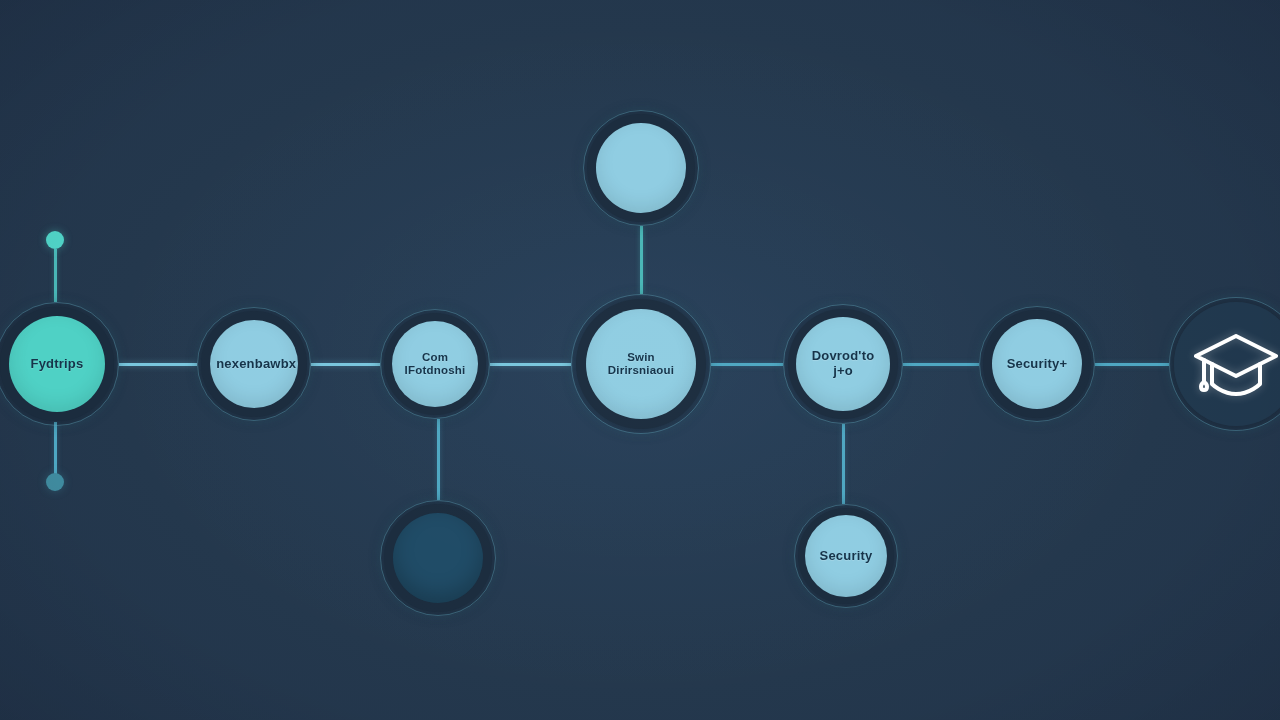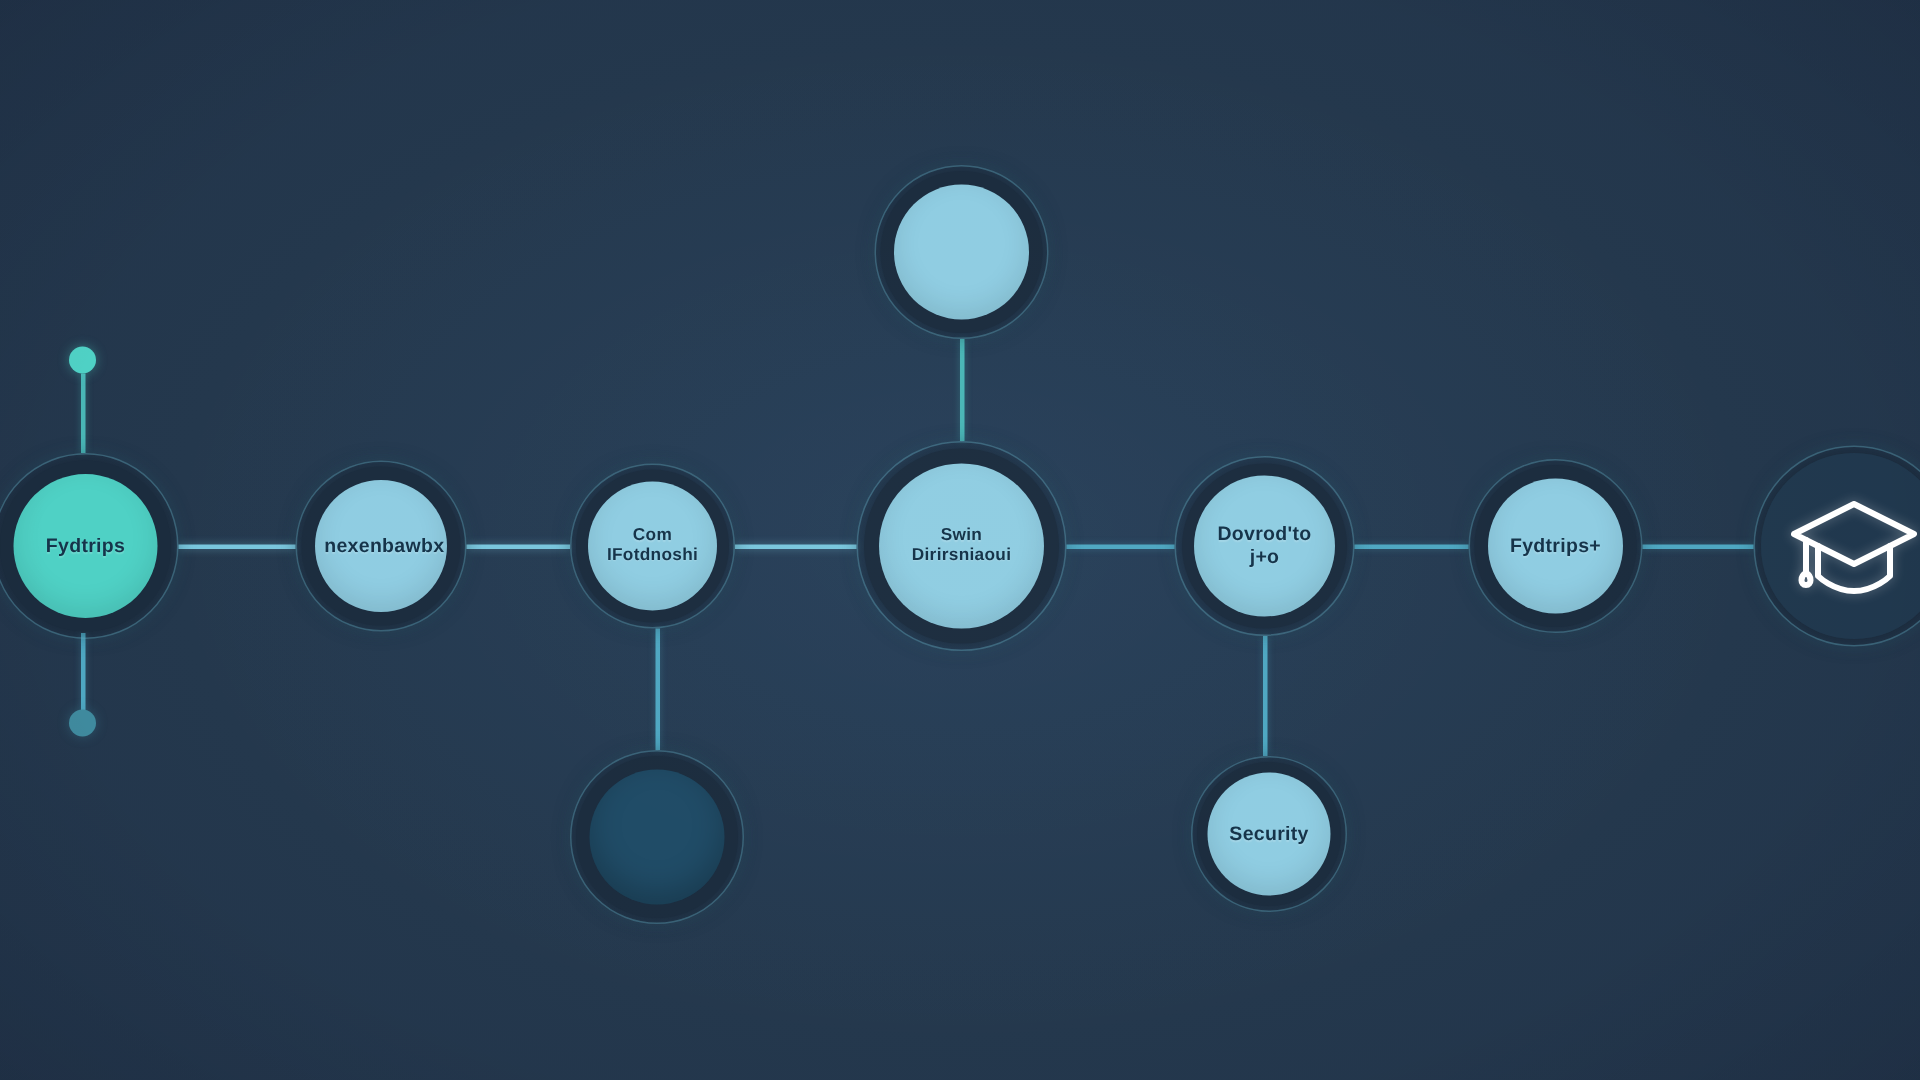--- a/index.html
+++ b/index.html
@@ -169,21 +169,21 @@
         <div class="ring-outer"></div>
         <div class="ring-dark" style="inset: 5px;"></div>
         <div class="disc" style="inset: 13px; background: rgb(143, 205, 226);">
           <div class="label">Dovrod'to j+o</div>
         </div>
       </div>
       <div class="node" style="left: 979px; top: 306px; width: 116px; height: 116px;">
         <div class="ring-outer"></div>
         <div class="ring-dark" style="inset: 4px;"></div>
         <div class="disc" style="inset: 13px; background: rgb(143, 205, 226);">
-          <div class="label">Fydtrips+</div>
+          <div class="label">Security+</div>
         </div>
       </div>
       <div class="node" style="left: 1169px; top: 297px; width: 134px; height: 134px;">
         <div class="ring-outer"></div>
         <div class="ring-dark" style="inset: 5px; background: rgba(31, 58, 80, 0.55);"></div>
         <div class="disc" style="inset: 15px; background: transparent; box-shadow: none;">
           <div class="cap-wrap">
             <svg width="92" height="76" viewBox="0 0 92 76" fill="none" stroke="#ffffff" stroke-width="4" stroke-linejoin="round" stroke-linecap="round">
               <path d="M46 10 L86 30 L46 50 L6 30 Z"></path>
               <path d="M22 38 L22 58 C22 58 32 68 46 68 C60 68 70 58 70 58 L70 38"></path>

